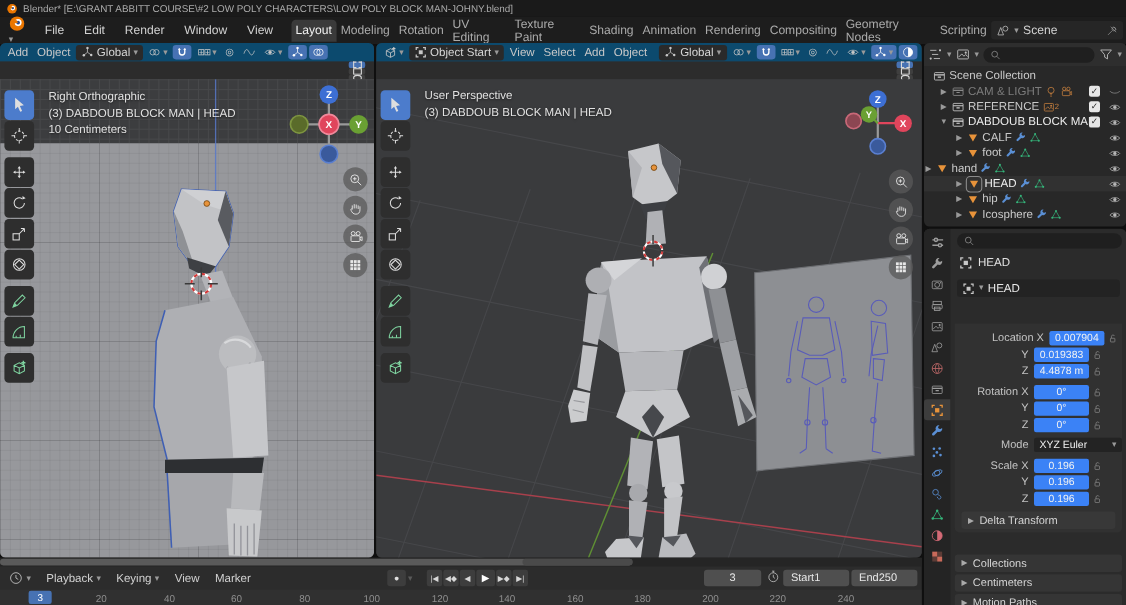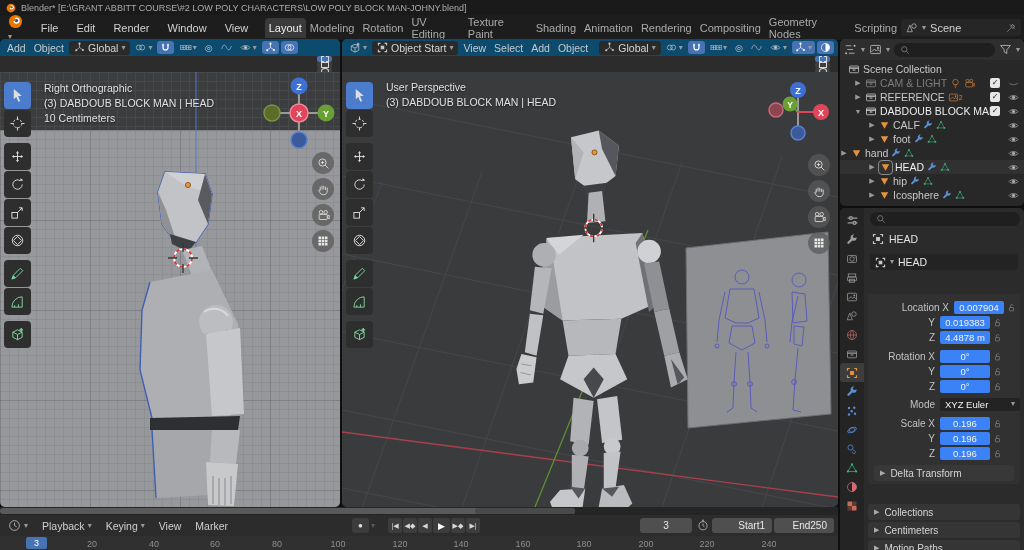--- a/index.html
+++ b/index.html
@@ -82,21 +82,21 @@
   #tlscroll .sub{position:absolute;left:475px;top:1px;width:100px;height:6px;background:#4a4a4a;border-radius:3px;}
   #tlheader{position:absolute;left:0;top:8px;width:100%;height:21px;display:flex;align-items:center;font-size:10.5px;color:#d0d0d0;}
   .tbtn{padding:0 7px;display:flex;align-items:center;gap:3px;}
   .transport{position:absolute;left:388px;display:flex;gap:1px;}
   .tpb{width:14px;height:15px;background:#3d3d3d;color:#d8d8d8;font-size:7px;display:flex;align-items:center;justify-content:center;border-radius:2px;}
   .tpb.play{width:17px;font-size:9px;color:#fff;}
   #tlruler{position:absolute;left:0;top:29px;width:100%;height:14px;background:#303030;}
   .tick{position:absolute;bottom:1px;transform:translateX(-50%);font-size:9px;color:#8f8f8f;}
   #framebadge{position:absolute;left:26px;top:1px;width:21px;height:12px;background:#4772b3;border-radius:2px;color:#fff;
     font-size:9px;text-align:center;line-height:12px;}
-  .tlfield{height:15px;background:#4f4f4f;border-radius:3px;color:#e8e8e8;font-size:10px;display:flex;align-items:center;justify-content:flex-end;padding:0 7px;}
+  .tlfield{height:15px;background:#4f4f4f;border-radius:3px;color:#e8e8e8;font-size:10px;display:flex;align-items:center;justify-content:flex-start;padding:0 7px;}
 </style>
 </head>
 <body>
 
 <svg width="0" height="0" style="position:absolute">
   <defs>
     <symbol id="s-blender" viewBox="0 0 16 16">
         <circle cx="8" cy="8" r="7" fill="#ea7600"></circle>
         <circle cx="9" cy="7" r="3.4" fill="#fff"></circle>
         <circle cx="9" cy="7" r="1.8" fill="#2b4a8c"></circle>

